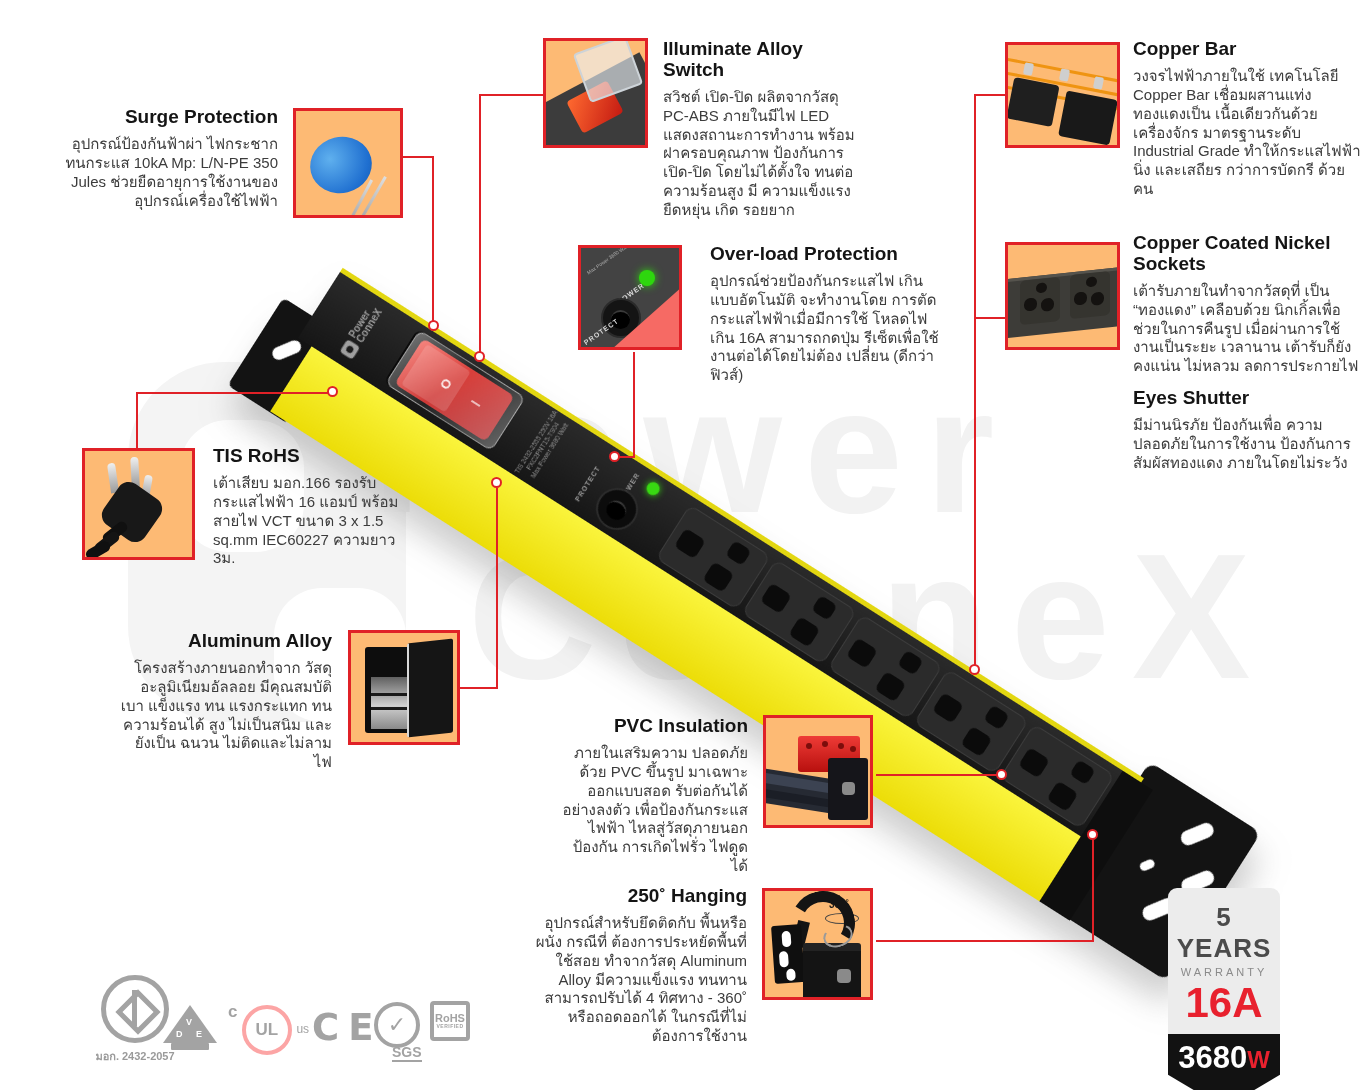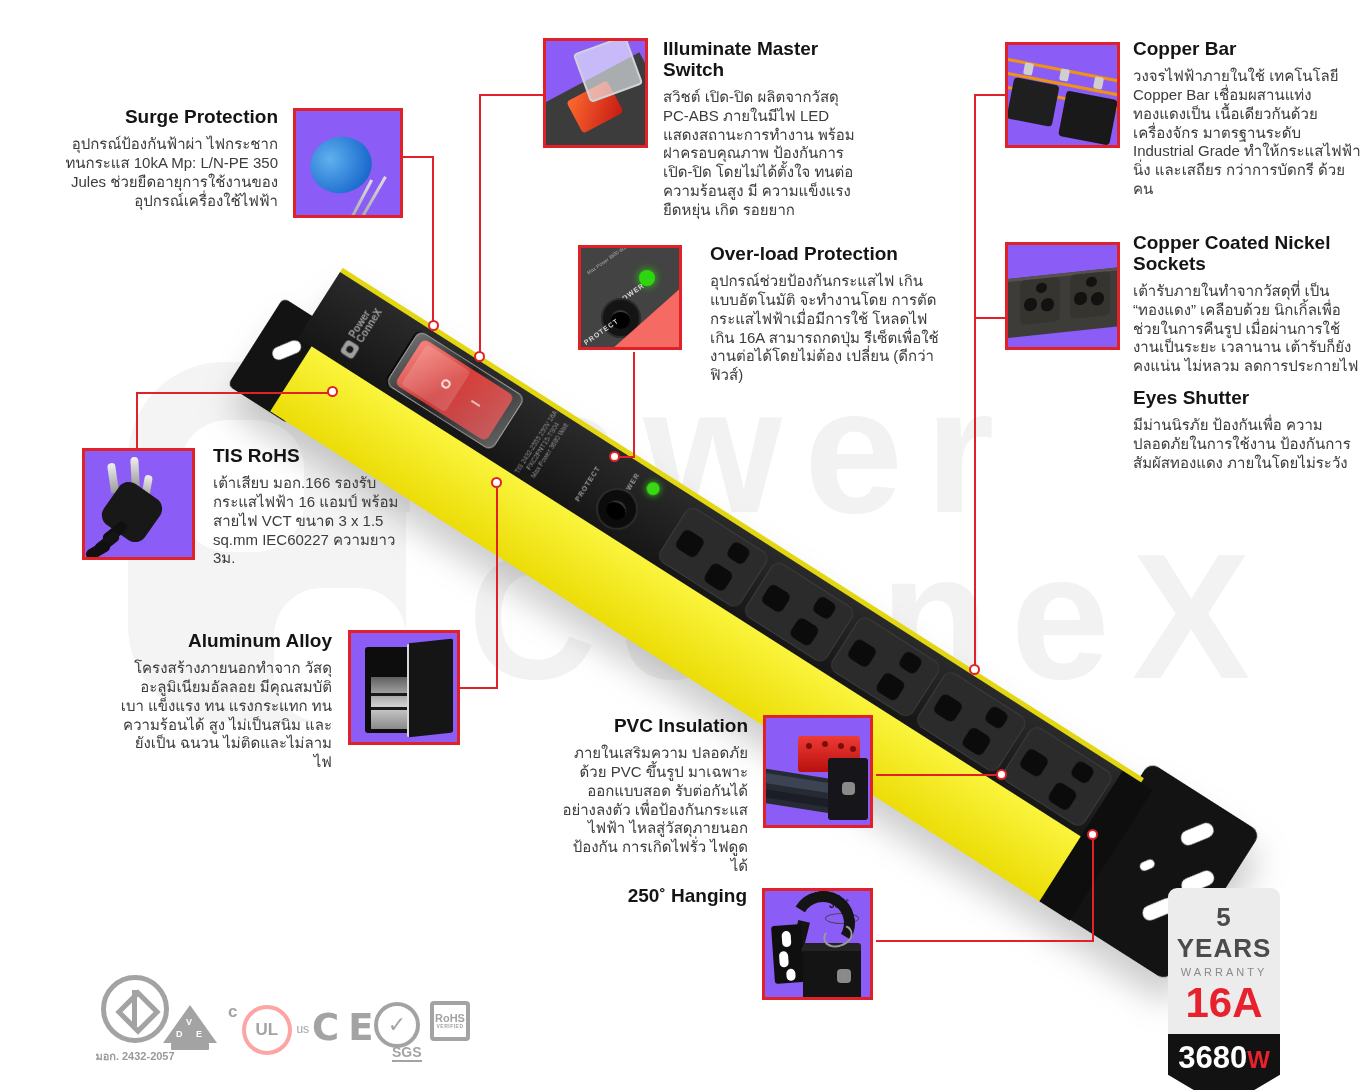--- a/index.html
+++ b/index.html
@@ -10,21 +10,21 @@
   .wm-word{position:absolute;color:#f2f2f2;font-weight:700;letter-spacing:22px;font-size:178px;line-height:1;z-index:0;}
   .wm-glyph{position:absolute;left:128px;top:362px;width:278px;height:360px;background:#f4f4f4;border-radius:96px;z-index:0;}
   .wm-glyph .cut1{position:absolute;left:52px;top:58px;width:124px;height:132px;background:#fff;border-radius:48px;}
   .wm-glyph .cut2{position:absolute;left:146px;top:226px;width:132px;height:134px;background:#fff;border-radius:48px;}
   
   .tblock{position:absolute;color:#3c3c3c;font-size:15px;line-height:1.26;z-index:6;}
   .tblock h3{margin:0 0 7px 0;font-size:19px;line-height:1.1;color:#141414;font-weight:700;}
   .tblock p{margin:0;}
   .right{text-align:right;}
   
-  .pbox{position:absolute;background:#8b5cf6;border:3px solid #e02127;overflow:hidden;z-index:6;}
+  .pbox{position:absolute;background:#fdba74;border:3px solid #e02127;overflow:hidden;z-index:6;}
   
   .cline{position:absolute;background:#e02127;z-index:5;}
   .cdot{position:absolute;width:7px;height:7px;border:2px solid #e02127;background:#fff;border-radius:50%;z-index:7;}
   
   #strip{position:absolute;left:340px;top:272px;width:1010px;height:155px;
          transform:rotate(32.5deg);transform-origin:0 0;z-index:2;
          filter:drop-shadow(14px 20px 16px rgba(90,90,90,.30));}
   .face-top{position:absolute;left:0;top:0;width:962px;height:78px;background:linear-gradient(180deg,#2a2a2a,#161616);}
   .face-yel{position:absolute;left:16px;top:78px;width:946px;height:77px;background:linear-gradient(180deg,#faf43c,#ecdd08);}
   .back-sliver{position:absolute;left:0;top:-5px;width:950px;height:6px;background:#e3d711;}
@@ -264,21 +264,21 @@
     <div class="abs" style="left:34px;top:18px;width:14px;height:14px;background:#8a8a8a;border-radius:4px;"></div>
   </div>
   <div class="abs" style="left:58px;top:34px;width:26px;height:18px;border:2px solid #9a9a9a;border-top-color:transparent;border-radius:50%;transform:rotate(-18deg);"></div>
 </div>
 
 <div class="tblock right" style="left:60px;top:107px;width:218px;">
   <h3>Surge Protection</h3>
   <p>อุปกรณ์ป้องกันฟ้าผ่า ไฟกระชาก ทนกระแส  10kA Mp: L/N-PE 350 Jules ช่วยยืดอายุการใช้งานของ อุปกรณ์เครื่องใช้ไฟฟ้า</p>
 </div>
 <div class="tblock" style="left:663px;top:39px;width:200px;">
-  <h3>Illuminate Master Switch</h3>
+  <h3>Illuminate Alloy Switch</h3>
   <p>สวิชต์ เปิด-ปิด ผลิตจากวัสดุ PC-ABS ภายในมีไฟ LED แสดงสถานะการทำงาน พร้อมฝาครอบคุณภาพ ป้องกันการเปิด-ปิด โดยไม่ได้ตั้งใจ ทนต่อความร้อนสูง มี ความแข็งแรง ยืดหยุ่น เกิด รอยยาก</p>
 </div>
 <div class="tblock" style="left:1133px;top:39px;width:228px;">
   <h3>Copper Bar</h3>
   <p>วงจรไฟฟ้าภายในใช้ เทคโนโลยี Copper Bar เชื่อมผสานแท่งทองแดงเป็น เนื้อเดียวกันด้วยเครื่องจักร มาตรฐานระดับ Industrial Grade ทำให้กระแสไฟฟ้า นิ่ง และเสถียร กว่าการบัดกรี ด้วยคน</p>
 </div>
 <div class="tblock" style="left:710px;top:244px;width:238px;">
   <h3>Over-load Protection</h3>
   <p>อุปกรณ์ช่วยป้องกันกระแสไฟ เกินแบบอัตโนมัติ จะทำงานโดย การตัดกระแสไฟฟ้าเมื่อมีการใช้ โหลดไฟเกิน 16A สามารถกดปุ่ม รีเซ็ตเพื่อใช้งานต่อได้โดยไม่ต้อง เปลี่ยน (ดีกว่าฟิวส์)</p>
 </div>
@@ -297,20 +297,21 @@
 <div class="tblock right" style="left:558px;top:716px;width:190px;">
   <h3>PVC Insulation</h3>
   <p>ภายในเสริมความ ปลอดภัยด้วย PVC ขึ้นรูป มาเฉพาะ ออกแบบสอด รับต่อกันได้อย่างลงตัว เพื่อป้องกันกระแสไฟฟ้า ไหลสู่วัสดุภายนอก ป้องกัน การเกิดไฟรั่ว ไฟดูดได้</p>
 </div>
 <div class="tblock right" style="left:118px;top:631px;width:214px;">
   <h3>Aluminum Alloy</h3>
   <p>โครงสร้างภายนอกทำจาก วัสดุ อะลูมิเนียมอัลลอย มีคุณสมบัติเบา แข็งแรง ทน แรงกระแทก ทนความร้อนได้ สูง ไม่เป็นสนิม และยังเป็น ฉนวน ไม่ติดและไม่ลามไฟ</p>
 </div>
 <div class="tblock right" style="left:533px;top:886px;width:214px;">
   <h3>250˚ Hanging</h3>
+  <p>อุปกรณ์สำหรับยึดติดกับ พื้นหรือผนัง กรณีที่ ต้องการประหยัดพื้นที่ ใช้สอย ทำจากวัสดุ Aluminum Alloy มีความแข็งแรง ทนทาน สามารถปรับได้ 4 ทิศทาง - 360˚ หรือถอดออกได้ ในกรณีที่ไม่ต้องการใช้งาน</p>
 </div>
 
 <div id="badge">
   <div class="btop">
     <div class="years">5 YEARS</div>
     <div class="warranty">WARRANTY</div>
     <div class="amp">16A</div>
   </div>
   <div class="bbot"><span>3680</span><span class="wunit">W</span></div>
 </div>

